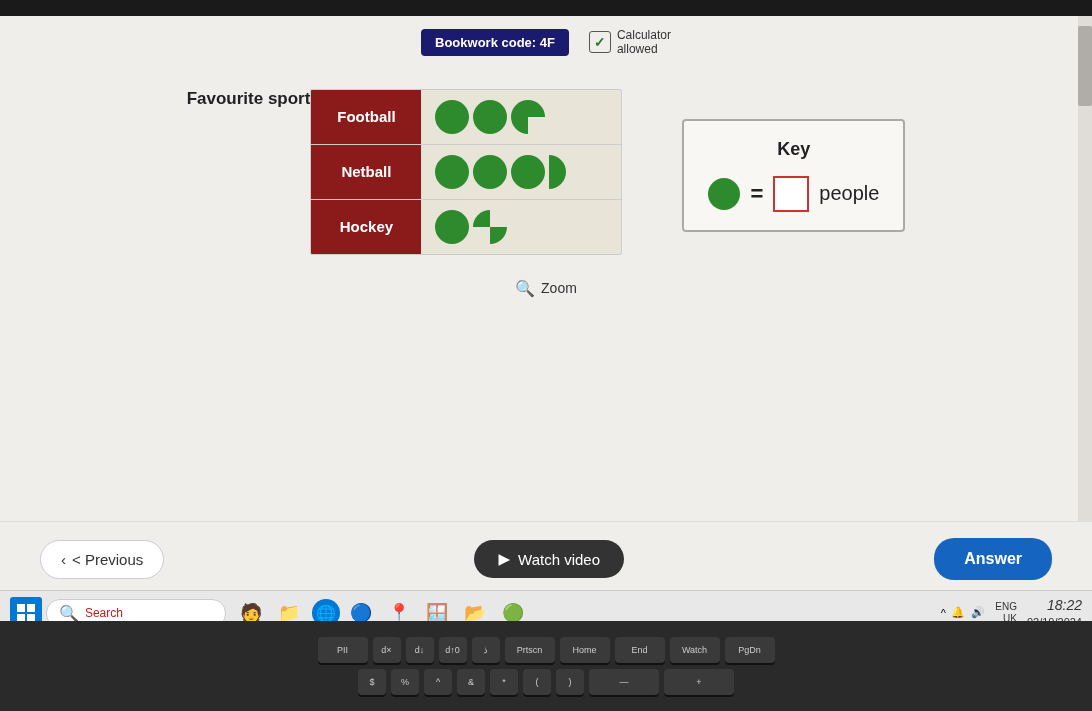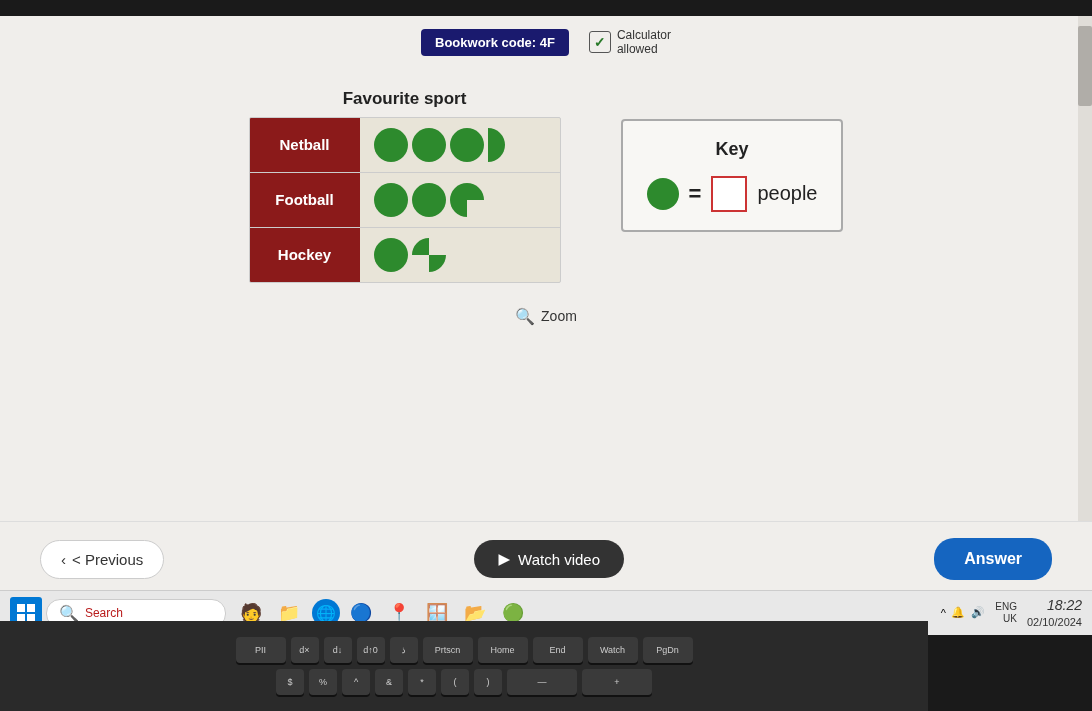--- a/index.html
+++ b/index.html
@@ -91,21 +91,21 @@
     .pictogram-area {
       display: flex;
       gap: 60px;
       align-items: flex-start;
       margin-top: 20px;
       padding: 0 60px;
     }
 
     .pictogram-container {
       display: flex;
-      flex-direction: column;
+      flex-direction: row;
     }
 
     .pictogram-title {
       font-size: 17px;
       font-weight: bold;
       color: #222;
       margin-bottom: 8px;
       text-align: center;
     }
 
@@ -385,21 +385,21 @@
     }
 
     .taskbar-sys-icons {
       display: flex;
       align-items: center;
       gap: 6px;
     }
 
     
     .keyboard-area {
-      width: 928px;
+      width: 1092px;
       height: 90px;
       background: #2a2a2a;
       position: absolute;
       bottom: 0;
       display: flex;
       flex-direction: column;
       align-items: center;
       justify-content: center;
       gap: 6px;
       padding: 8px 20px;
@@ -474,43 +474,43 @@
   </div>
 
 
   <div class="pictogram-area">
 
     <div class="pictogram-container">
       <div class="pictogram-title">Favourite sport</div>
       <div class="pictogram-table">
 
         <div class="picto-row">
+          <div class="sport-label">Football</div>
+          <div class="picto-icons">
+            <div class="circle-full"></div>
+            <div class="circle-full"></div>
+
+            <div class="circle-three-quarter">
+              <svg viewBox="0 0 34 34">
+                <circle cx="17" cy="17" r="17" fill="#2d8a2d"></circle>
+
+                <polygon points="17,17 34,17 34,34 17,34" fill="#e8e4d8"></polygon>
+              </svg>
+            </div>
+          </div>
+        </div>
+
+        <div class="picto-row">
           <div class="sport-label">Netball</div>
           <div class="picto-icons">
             <div class="circle-full"></div>
             <div class="circle-full"></div>
             <div class="circle-full"></div>
 
             <div class="circle-half-right"></div>
-          </div>
-        </div>
-
-        <div class="picto-row">
-          <div class="sport-label">Football</div>
-          <div class="picto-icons">
-            <div class="circle-full"></div>
-            <div class="circle-full"></div>
-
-            <div class="circle-three-quarter">
-              <svg viewBox="0 0 34 34">
-                <circle cx="17" cy="17" r="17" fill="#2d8a2d"></circle>
-
-                <polygon points="17,17 34,17 34,34 17,34" fill="#e8e4d8"></polygon>
-              </svg>
-            </div>
           </div>
         </div>
 
         <div class="picto-row">
           <div class="sport-label">Hockey</div>
           <div class="picto-icons">
             <div class="circle-full"></div>
 
             <div class="circle-quarter">
               <svg viewBox="0 0 34 34">

